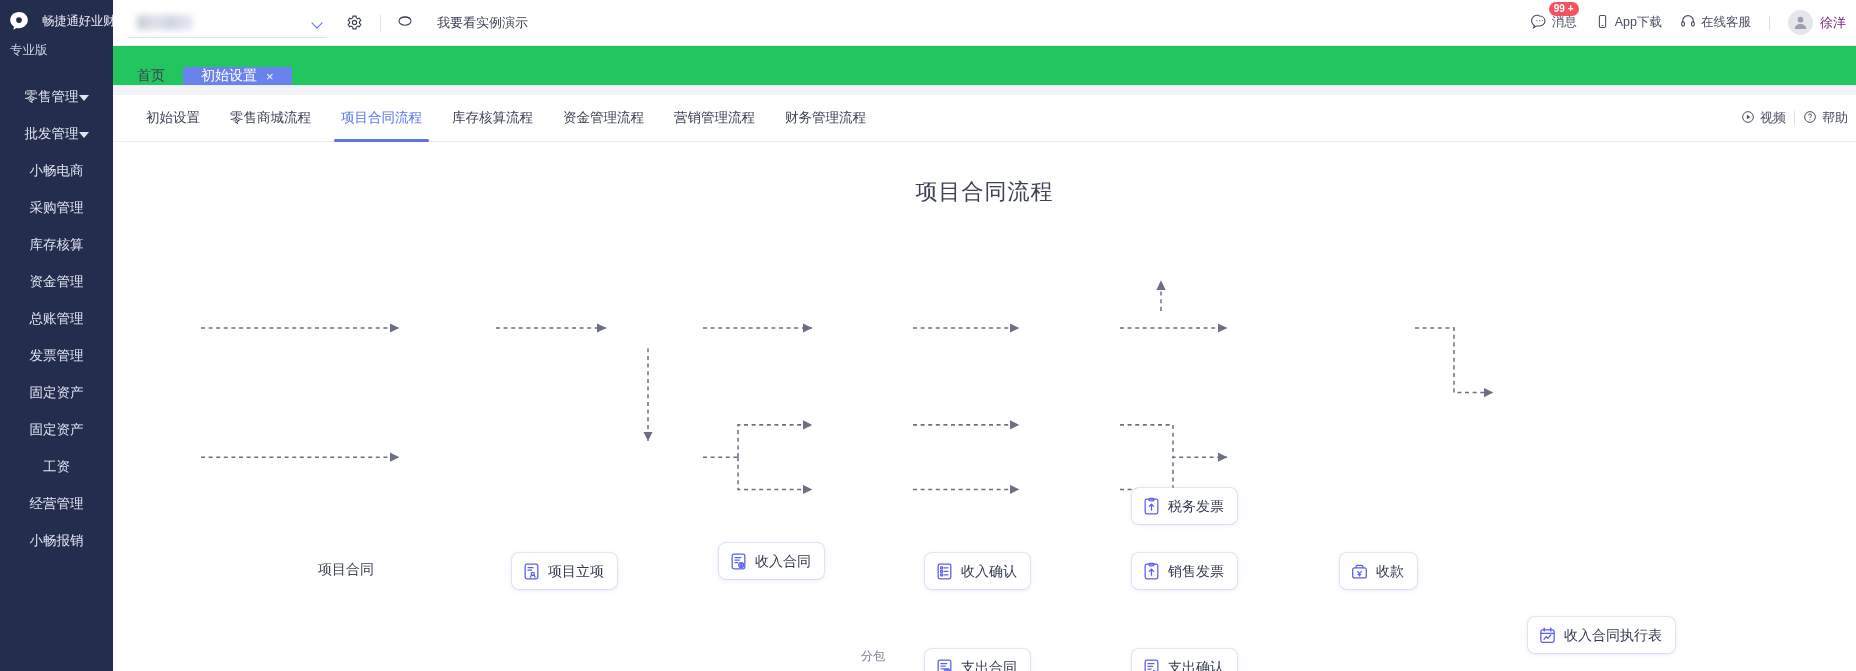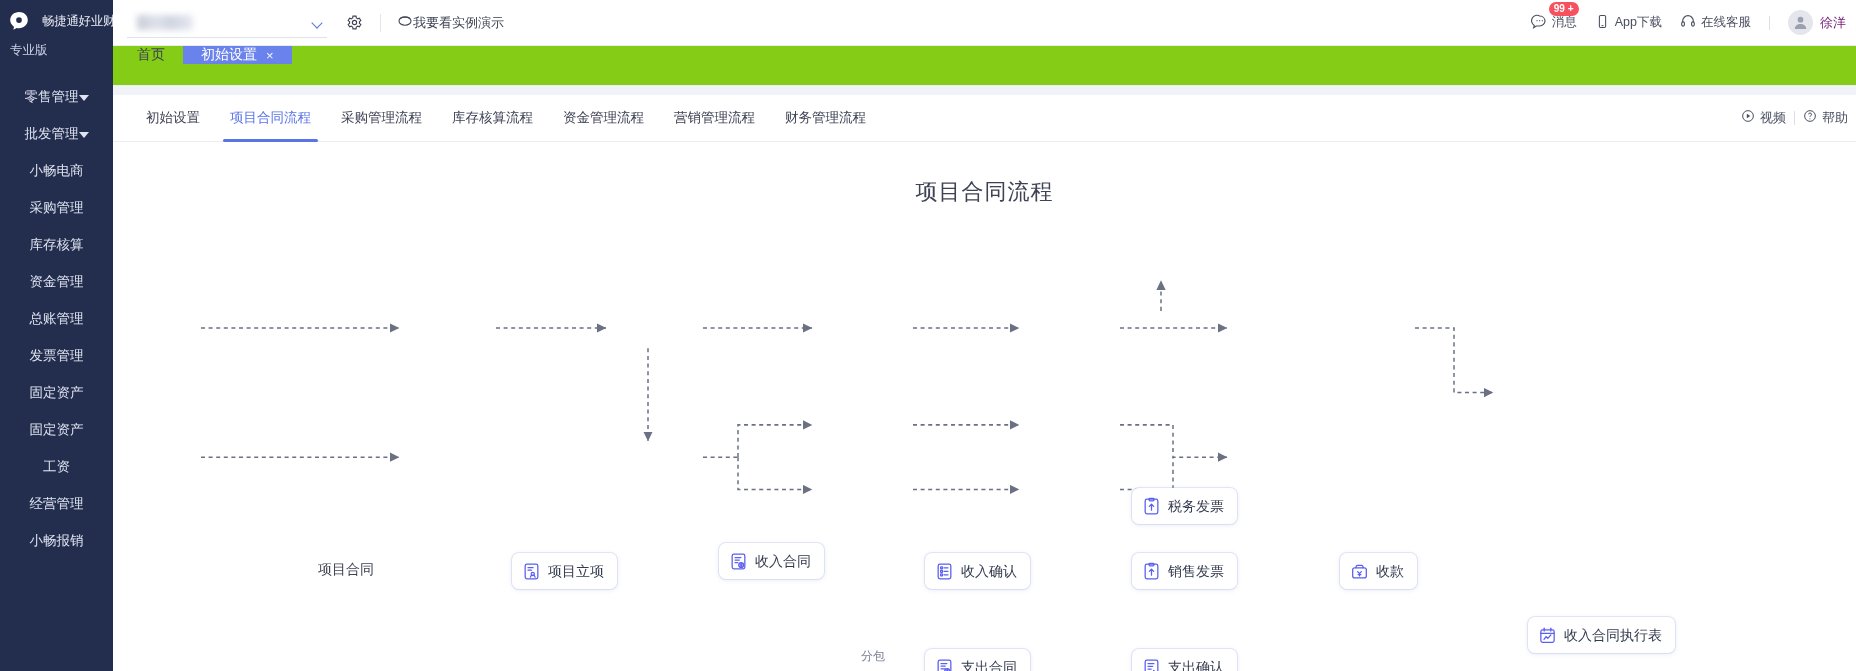--- a/index.html
+++ b/index.html
@@ -68,21 +68,21 @@
     content: ""; position: absolute; left: 1px; top: 0;
     width: 7px; height: 7px; border-right: 1.6px solid #5a74e8;
     border-bottom: 1.6px solid #5a74e8; transform: rotate(45deg);
   }
   .gear-btn {
     margin-left: 17px; width: 20px; height: 20px; cursor: pointer;
     display: flex; align-items: center; justify-content: center;
   }
   .vdiv { width: 1px; height: 18px; background: #e3e6ed; margin: 0 16px; }
   .demo-link {
-    display: flex; align-items: center; gap: 0;
+    display: flex; align-items: center; gap: 24px;
     color: #3d4254; font-size: 13px; cursor: pointer;
   }
   .topbar-right {
     margin-left: auto; display: flex; align-items: center;
     gap: 18px; padding-right: 10px; height: 100%;
   }
   .tb-item {
     display: flex; align-items: center; gap: 5px; font-size: 12.5px;
     color: #4a4f60; cursor: pointer; position: relative;
   }
@@ -94,21 +94,21 @@
   }
   .avatar-wrap { display: flex; align-items: center; gap: 7px; cursor: pointer; }
   .avatar {
     width: 25px; height: 25px; border-radius: 50%; background: #e4e6ec;
     display: flex; align-items: center; justify-content: center;
   }
   .uname { font-size: 13px; color: #701a75; white-space: nowrap; }
 
   
   .tabstrip {
-    height: 40px; background: #84cc16; display: flex; align-items: flex-start;
+    height: 40px; background: #22c55e; display: flex; align-items: flex-end;
     flex: 0 0 40px; padding-left: 6px; border-bottom: 1px solid #eceef3;
   }
   .ptab {
     display: flex; align-items: center; justify-content: center;
     padding: 0 18px; font-size: 14px; color: #3d4254; cursor: pointer;
     gap: 9px; min-width: 60px;
   }
   .ptab.active { background: #6a82ec; color: #fff; }
   .tab-x { font-size: 13px; opacity: .92; }
 
@@ -130,21 +130,21 @@
   }
   .stab.active { color: #5a74e8; }
   .stab.active::after {
     content: ""; position: absolute; left: 8px; right: 8px; bottom: 0;
     height: 2.5px; background: #5a74e8; border-radius: 2px;
   }
   .subtabs-right {
     margin-left: auto; display: flex; align-items: center; gap: 0;
     padding-right: 0; font-size: 13px; color: #4a4f60;
   }
-  .srl { display: flex; gap: 5px; cursor: pointer; padding: 0 8px; }
+  .srl { display: flex; align-items: center; gap: 5px; cursor: pointer; padding: 0 8px; }
   .srsep { width: 1px; height: 14px; background: #dcdfe7; }
 
   
   .flow-title {
     text-align: center; font-size: 22px; color: #3d4254;
     margin-top: 35px; letter-spacing: 1px;
   }
   .canvas { position: relative; flex: 1; }
 
   .node {
@@ -313,22 +313,22 @@
           <span class="tab-x">×</span>
         </div>
       </div>
 
     <div class="strip-gap"></div>
 
     <section class="card">
       <div class="subtabs">
         <div id="subtabs-host" style="display:flex;align-items:center;">
             <div class="stab">初始设置</div>
+            <div class="stab">零售商城流程</div>
             <div class="stab active">项目合同流程</div>
-            <div class="stab">采购管理流程</div>
             <div class="stab">库存核算流程</div>
             <div class="stab">资金管理流程</div>
             <div class="stab">营销管理流程</div>
             <div class="stab">财务管理流程</div>
           </div>
         <div class="subtabs-right">
           <span class="srl">
             <span>
               <svg width="14" height="14" viewBox="0 0 24 24" fill="none" stroke="#4a4f60" stroke-width="1.7">
                 <circle cx="12" cy="12" r="9.2"></circle>

